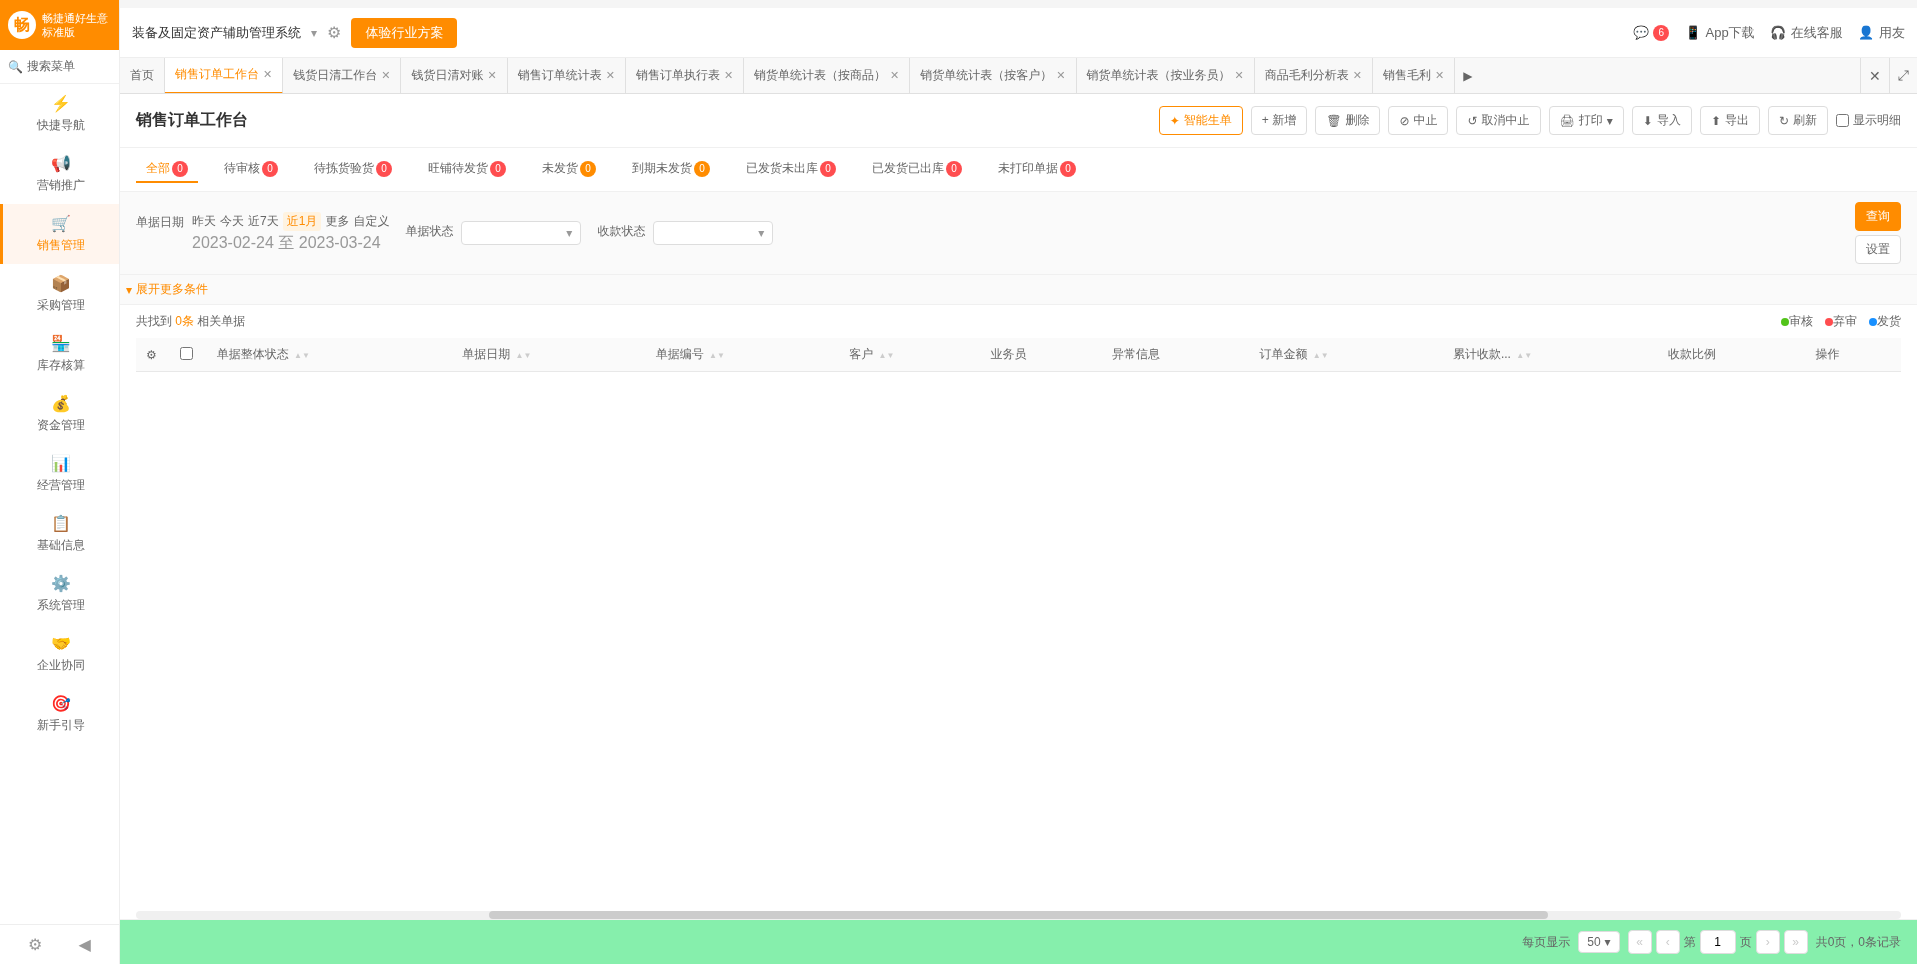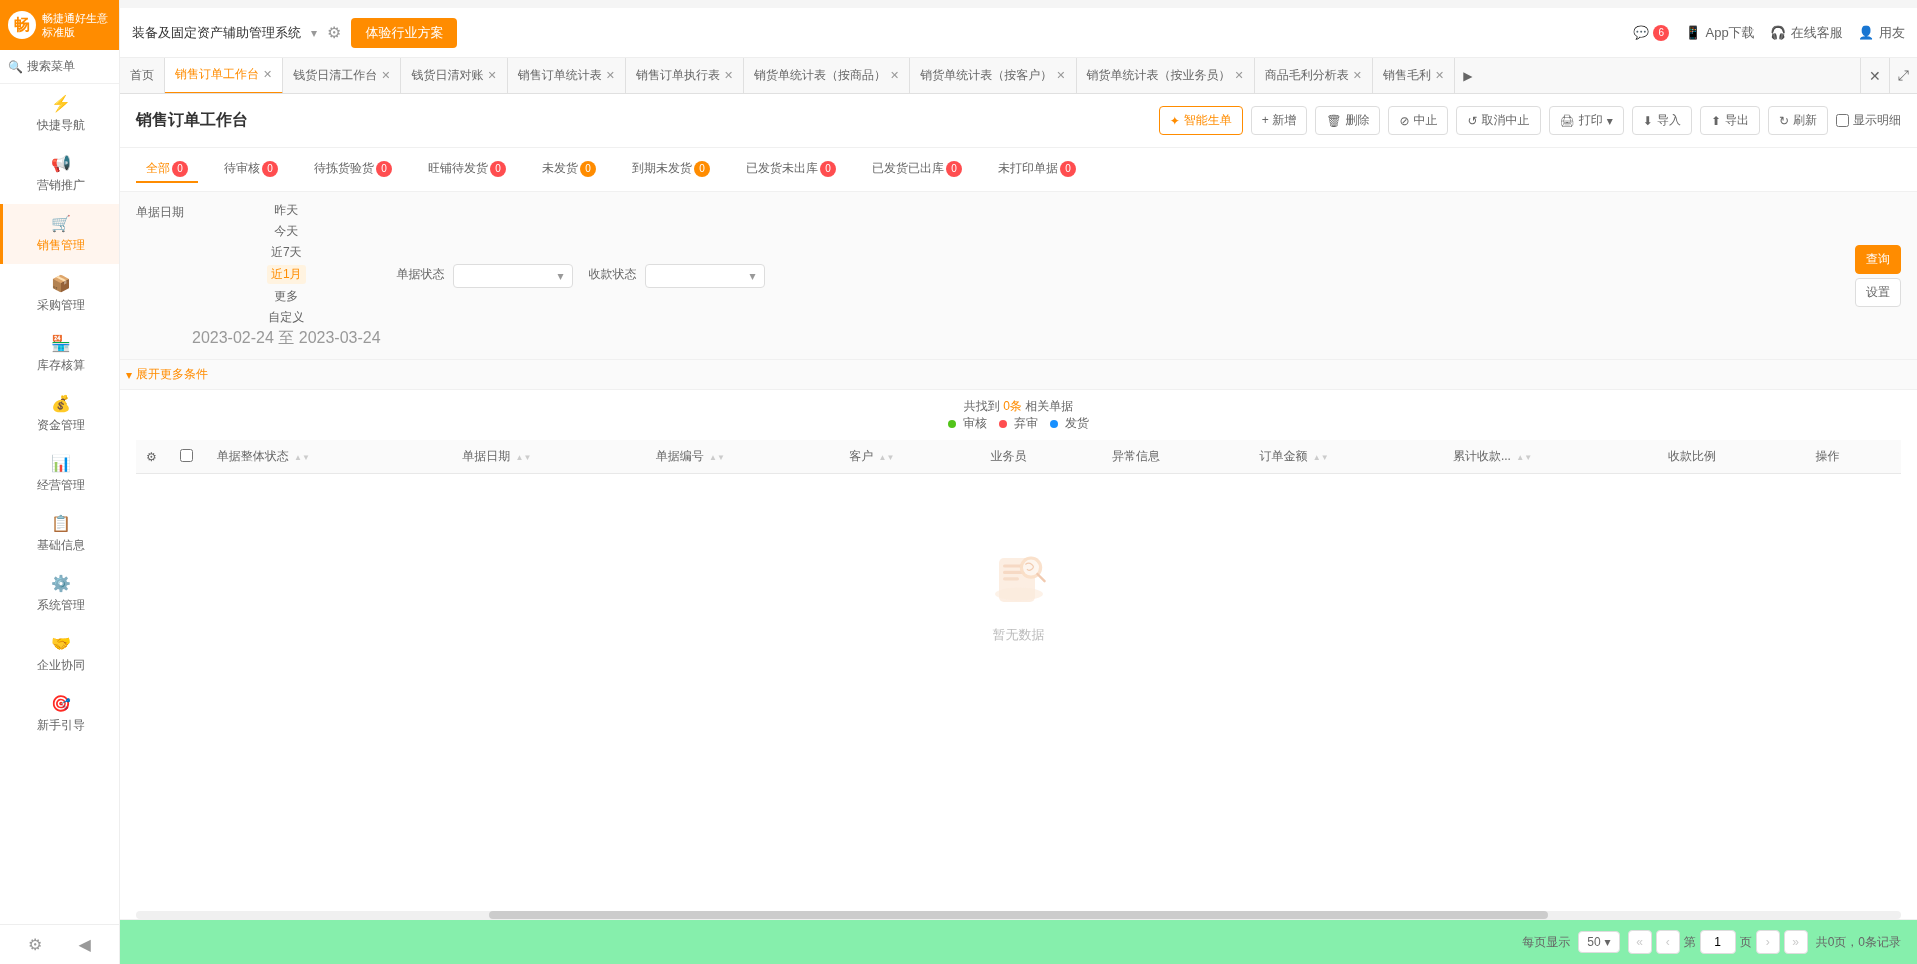--- a/index.html
+++ b/index.html
@@ -53,35 +53,35 @@
     .filter-tab { padding: 4px 10px; cursor: pointer; font-size: 12px; color: #666; border-bottom: 2px solid transparent; }
     .filter-tab.active { color: #ff8c00; border-bottom-color: #ff8c00; }
     .filter-badge { display: inline-flex; align-items: center; justify-content: center; background: #ff4d4f; color: #fff; border-radius: 8px; min-width: 16px; height: 16px; font-size: 10px; padding: 0 3px; margin-left: 2px; }
     .filter-badge.orange { background: #ff8c00; }
 
     
     .search-bar { padding: 10px 16px; display: flex; align-items: center; gap: 16px; border-bottom: 1px solid #f0f0f0; background: #fafafa; }
     .search-field { display: flex; align-items: flex-start; gap: 8px; }
     .search-label { color: #666; font-size: 12px; white-space: nowrap; padding-top: 2px; }
     .search-date-group { display: flex; flex-direction: column; gap: 2px; }
-    .date-options { display: flex; gap: 4px; align-items: center; flex-direction: column; }
+    .date-options { display: flex; gap: 4px; align-items: center; }
     .date-option { color: #666; font-size: 12px; cursor: pointer; }
     .date-option.active { color: #ff8c00; background: #fff3e0; padding: 1px 4px; border-radius: 3px; }
     .date-range { font-size: 16px; color: #999; }
     .search-select { display: flex; align-items: center; gap: 4px; border: 1px solid #ddd; padding: 4px 8px; border-radius: 4px; background: #fff; min-width: 120px; cursor: pointer; font-size: 12px; color: #333; }
     .search-select-arrow { color: #999; }
     .expand-btn { display: flex; align-items: center; gap: 4px; color: #ff8c00; font-size: 12px; cursor: pointer; margin: 0 auto; }
 
     
     .table-area { flex: 1; padding: 8px 16px; }
-    .table-summary { display: flex; align-items: center; justify-content: space-between; margin-bottom: 8px; flex-direction: column; }
+    .table-summary { display: flex; align-items: center; justify-content: space-between; margin-bottom: 8px; }
     .table-summary-text { font-size: 12px; color: #666; }
     .table-summary-text .count { color: #ff8c00; }
     .table-actions { display: flex; gap: 12px; font-size: 12px; }
-    .table-action { display: flex; align-items: center; gap: 7px; cursor: pointer; color: #666; }
+    .table-action { display: flex; align-items: center; gap: 0; cursor: pointer; color: #666; }
     .table-action .dot { width: 8px; height: 8px; border-radius: 50%; display: inline-block; }
     .dot-green { background: #52c41a; }
     .dot-red { background: #ff4d4f; }
     .dot-blue { background: #1890ff; }
 
     
     .data-table { width: 100%; border-collapse: collapse; font-size: 12px; }
     .data-table th { background: #fafafa; padding: 8px 10px; text-align: left; color: #666; border-bottom: 1px solid #e8e8e8; white-space: nowrap; font-weight: normal; }
     .data-table th .sort-icons { display: inline-flex; flex-direction: column; margin-left: 2px; font-size: 8px; color: #ccc; }
     .data-table .checkbox-col { width: 40px; text-align: center; }
@@ -436,34 +436,20 @@
             </th>
             <th>
               <span>操作</span>
             </th>
           </tr>
         </thead>
         <tbody>
         </tbody>
       </table>
 
-      <div class="empty-state">
-        <svg class="empty-icon" viewBox="0 0 100 100" xmlns="http://www.w3.org/2000/svg">
-          <ellipse cx="50" cy="75" rx="30" ry="8" fill="#f5c8a0" opacity="0.4"></ellipse>
-          <rect x="25" y="30" width="45" height="55" rx="6" fill="#f9dcc4" opacity="0.8"></rect>
-          <rect x="30" y="38" width="35" height="4" rx="2" fill="#e8a87c" opacity="0.6"></rect>
-          <rect x="30" y="46" width="28" height="4" rx="2" fill="#e8a87c" opacity="0.6"></rect>
-          <rect x="30" y="54" width="20" height="4" rx="2" fill="#e8a87c" opacity="0.5"></rect>
-          <circle cx="65" cy="42" r="14" fill="#f5c8a0" opacity="0.9"></circle>
-          <circle cx="65" cy="42" r="10" fill="#fff" opacity="0.7"></circle>
-          <line x1="73" y1="50" x2="82" y2="59" stroke="#e8a87c" stroke-width="3" stroke-linecap="round"></line>
-          <path d="M58 38 Q62 35 66 38 Q70 41 66 44 Q62 47 60 44" fill="none" stroke="#e8a87c" stroke-width="1.5"></path>
-        </svg>
-        <span class="empty-text">暂无数据</span>
-      </div>
     </div>
 
     <div class="scroll-track">
       <div class="scroll-thumb"></div>
     </div>
 
     <div class="pagination">
       <span>每页显示</span>
       <div class="page-size-select">
         <span>50</span>

